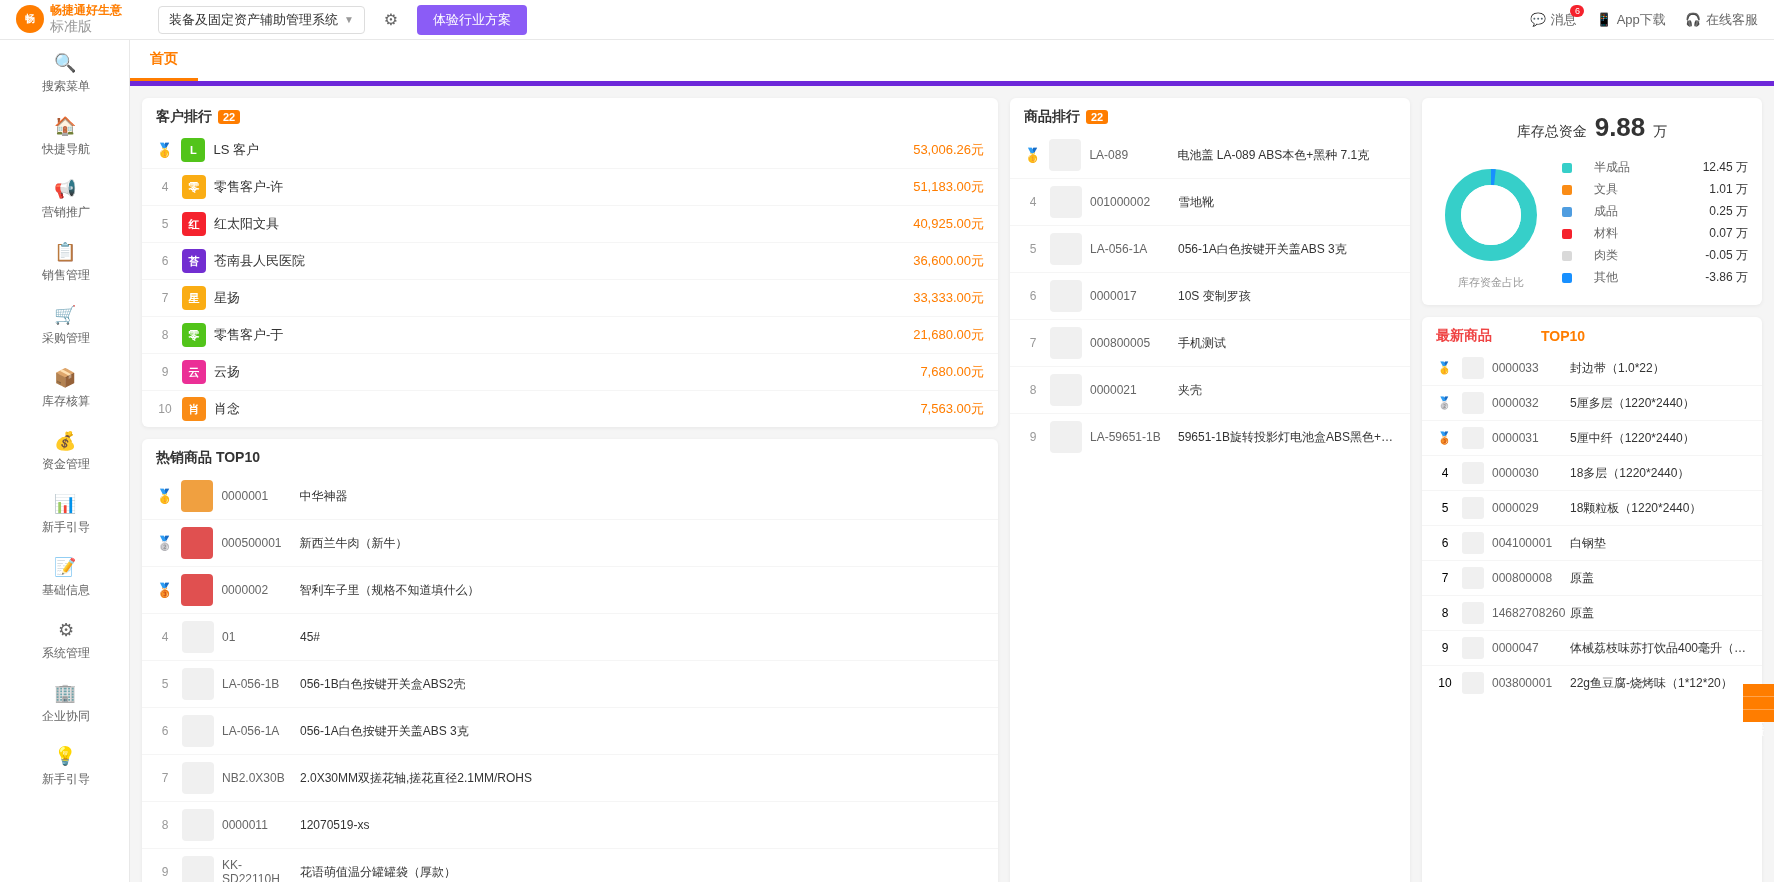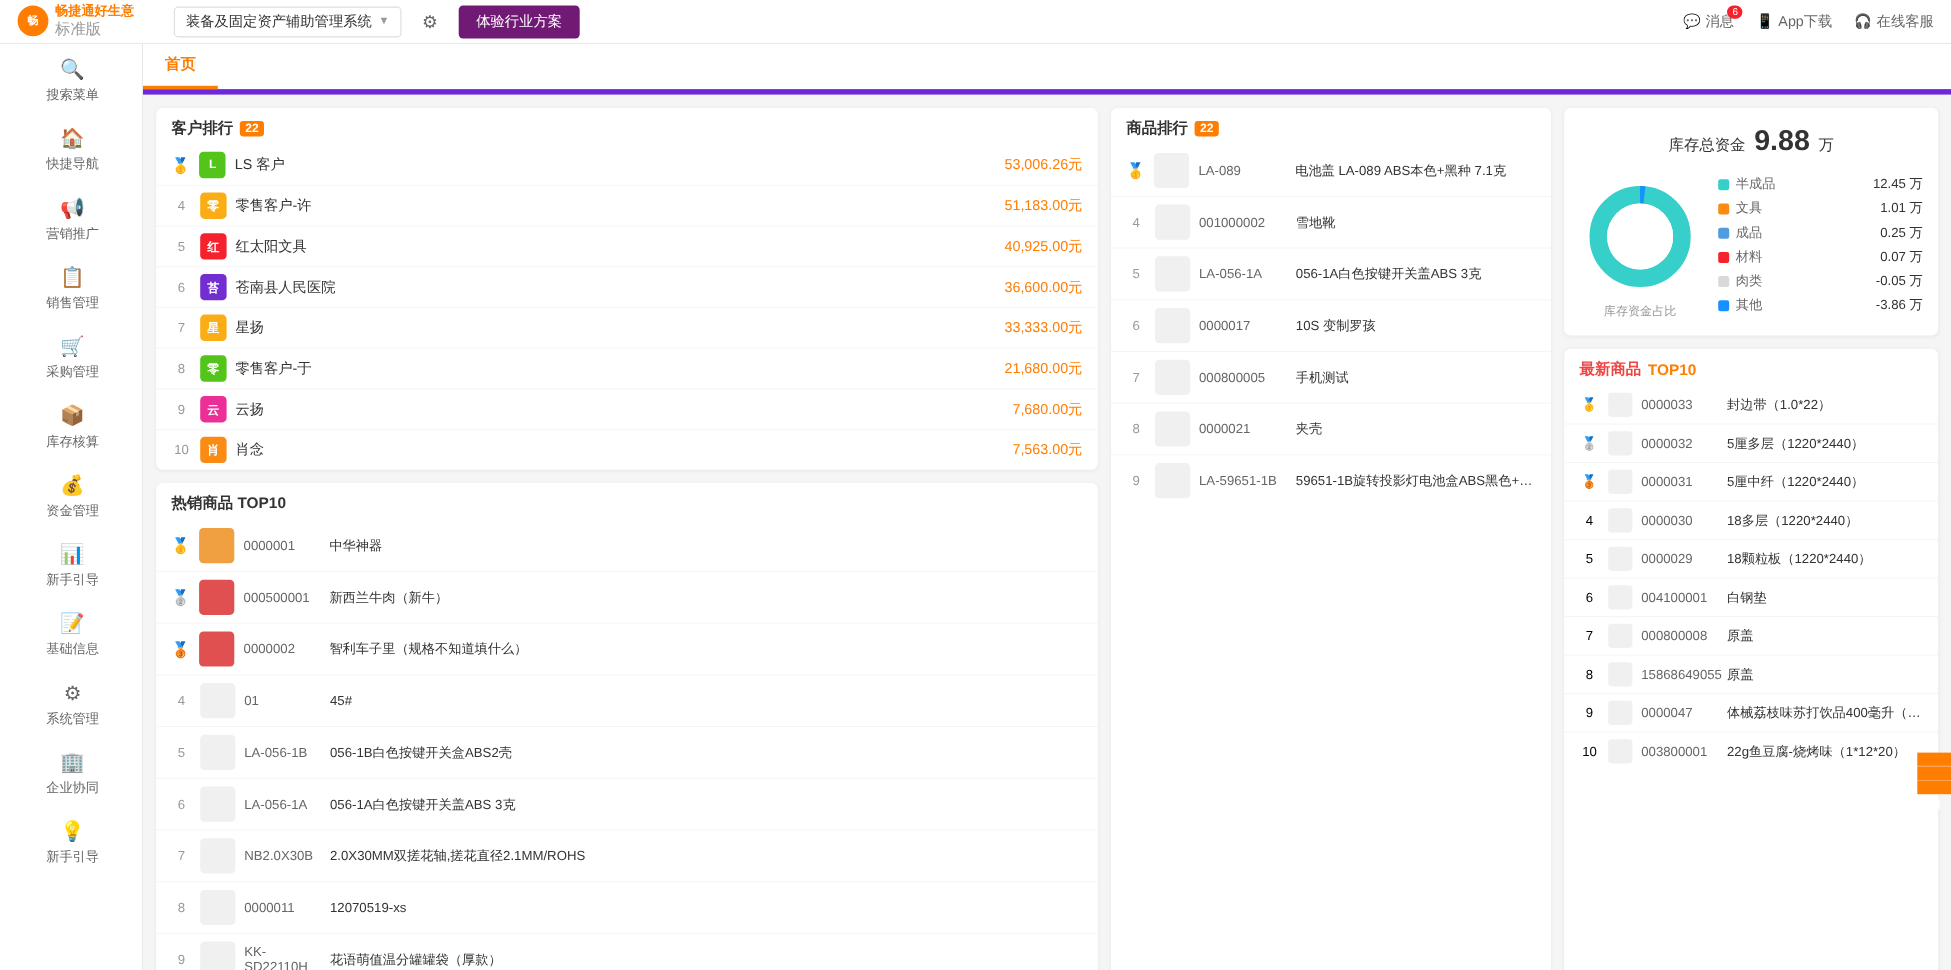--- a/index.html
+++ b/index.html
@@ -7,21 +7,21 @@
 
     
     .top-bar { height: 40px; background: #fff; display: flex; align-items: center; padding: 0 16px; border-bottom: 1px solid #e8e8e8; gap: 12px; position: fixed; top: 0; left: 0; right: 0; z-index: 100; }
     .logo-area { width: 130px; display: flex; align-items: center; gap: 6px; }
     .logo-icon { width: 28px; height: 28px; background: #ff7d00; border-radius: 50%; display: flex; align-items: center; justify-content: center; color: #fff; font-size: 10px; font-weight: bold; }
     .logo-text { color: #ff7d00; font-size: 12px; font-weight: bold; line-height: 1.2; }
     .logo-badge { font-size: 14px; color: #999; }
     .system-selector { display: flex; align-items: center; gap: 6px; background: #fff; border: 1px solid #ddd; border-radius: 4px; padding: 4px 10px; cursor: pointer; font-size: 13px; color: #333; }
     .system-selector .arrow { color: #999; font-size: 10px; }
     .settings-icon { width: 28px; height: 28px; display: flex; align-items: center; justify-content: center; cursor: pointer; color: #666; font-size: 16px; }
-    .trial-btn { background: #701a75; color: #fff; border: none; border-radius: 4px; padding: 6px 16px; cursor: pointer; font-size: 13px; }
+    .trial-btn { background: #8b5cf6; color: #fff; border: none; border-radius: 4px; padding: 6px 16px; cursor: pointer; font-size: 13px; }
     .top-right { margin-left: auto; display: flex; align-items: center; gap: 20px; color: #666; font-size: 13px; }
     .top-right-item { display: flex; align-items: center; gap: 4px; cursor: pointer; position: relative; }
     .badge { position: absolute; top: -6px; right: -8px; background: #f5222d; color: #fff; border-radius: 8px; font-size: 9px; padding: 1px 4px; min-width: 14px; text-align: center; }
 
     
     .layout { display: flex; padding-top: 40px; min-height: 882px; }
 
     
     .sidebar { width: 130px; background: #fff; border-right: 1px solid #e8e8e8; min-height: calc(882px - 40px); flex-shrink: 0; }
     .sidebar-item { display: flex; flex-direction: column; align-items: center; padding: 12px 0 8px; cursor: pointer; color: #666; font-size: 12px; gap: 4px; transition: color 0.2s; border-left: 3px solid transparent; }
@@ -42,21 +42,21 @@
     
     .mid-col { width: 400px; flex-shrink: 0; display: flex; flex-direction: column; gap: 12px; }
 
     
     .right-col { width: 340px; flex-shrink: 0; display: flex; flex-direction: column; gap: 12px; }
 
     
     .card { background: #fff; border-radius: 6px; box-shadow: 0 1px 4px rgba(0,0,0,0.06); overflow: hidden; }
     .card-header { display: flex; align-items: center; justify-content: space-between; padding: 10px 14px 6px; }
     .card-title { font-size: 14px; font-weight: bold; color: #333; display: flex; align-items: center; gap: 6px; }
-    .card-title .top10-badge { color: #ff7d00; font-weight: bold; }
+    .card-title .top10-badge { color: #ff7d00; font-weight: bold; margin-left: 43px; }
 
     
     .ranking-list { list-style: none; }
     .ranking-item { display: flex; align-items: center; padding: 6px 14px; gap: 8px; border-bottom: 1px solid #f5f5f5; }
     .ranking-item:last-child { border-bottom: none; }
     .rank-num { width: 18px; text-align: center; font-size: 12px; color: #999; }
     .rank-medal { font-size: 14px; }
     .rank-avatar { width: 24px; height: 24px; border-radius: 4px; display: flex; align-items: center; justify-content: center; color: #fff; font-size: 11px; font-weight: bold; flex-shrink: 0; }
     .rank-name { flex: 1; color: #333; font-size: 13px; overflow: hidden; text-overflow: ellipsis; white-space: nowrap; }
     .rank-value { color: #ff7d00; font-size: 13px; font-weight: 500; }
@@ -70,21 +70,21 @@
     .product-name { flex: 1; color: #333; font-size: 12px; overflow: hidden; text-overflow: ellipsis; white-space: nowrap; }
 
     
     .inventory-section { background: #fff; border-radius: 6px; box-shadow: 0 1px 4px rgba(0,0,0,0.06); padding: 14px; }
     .inventory-total { text-align: center; margin-bottom: 16px; font-size: 14px; color: #333; }
     .inventory-total .amount { font-size: 28px; font-weight: bold; color: #333; }
 
     
     .donut-container { display: flex; align-items: center; gap: 16px; }
     .donut-legend { flex: 1; }
-    .legend-item { display: flex; align-items: center; gap: 6px; margin-bottom: 5px; font-size: 12px; color: #333; }
+    .legend-item { display: flex; align-items: center; gap: 22px; margin-bottom: 5px; font-size: 12px; color: #333; }
     .legend-dot { width: 10px; height: 10px; border-radius: 2px; flex-shrink: 0; }
     .legend-name { flex: 1; color: #666; }
     .legend-value { color: #333; font-weight: 500; }
 
     
     .latest-products { list-style: none; }
     .latest-item { display: flex; align-items: center; padding: 6px 14px; gap: 8px; border-bottom: 1px solid #f5f5f5; }
     .latest-item:last-child { border-bottom: none; }
     .latest-rank { width: 18px; text-align: center; font-size: 12px; }
     .latest-img { width: 22px; height: 22px; border-radius: 3px; background: #f0f0f0; display: flex; align-items: center; justify-content: center; font-size: 9px; color: #ccc; flex-shrink: 0; }
@@ -488,21 +488,21 @@
             </li>
             <li class="latest-item">
               <span class="latest-rank">7</span>
               <div class="latest-img"></div>
               <span class="latest-code">000800008</span>
               <span class="latest-name">原盖</span>
             </li>
             <li class="latest-item">
               <span class="latest-rank">8</span>
               <div class="latest-img"></div>
-              <span class="latest-code">15868649055</span>
+              <span class="latest-code">14682708260</span>
               <span class="latest-name">原盖</span>
             </li>
             <li class="latest-item">
               <span class="latest-rank">9</span>
               <div class="latest-img"></div>
               <span class="latest-code">0000047</span>
               <span class="latest-name">体械荔枝味苏打饮品400毫升（1*15）</span>
             </li>
             <li class="latest-item">
               <span class="latest-rank">10</span>

